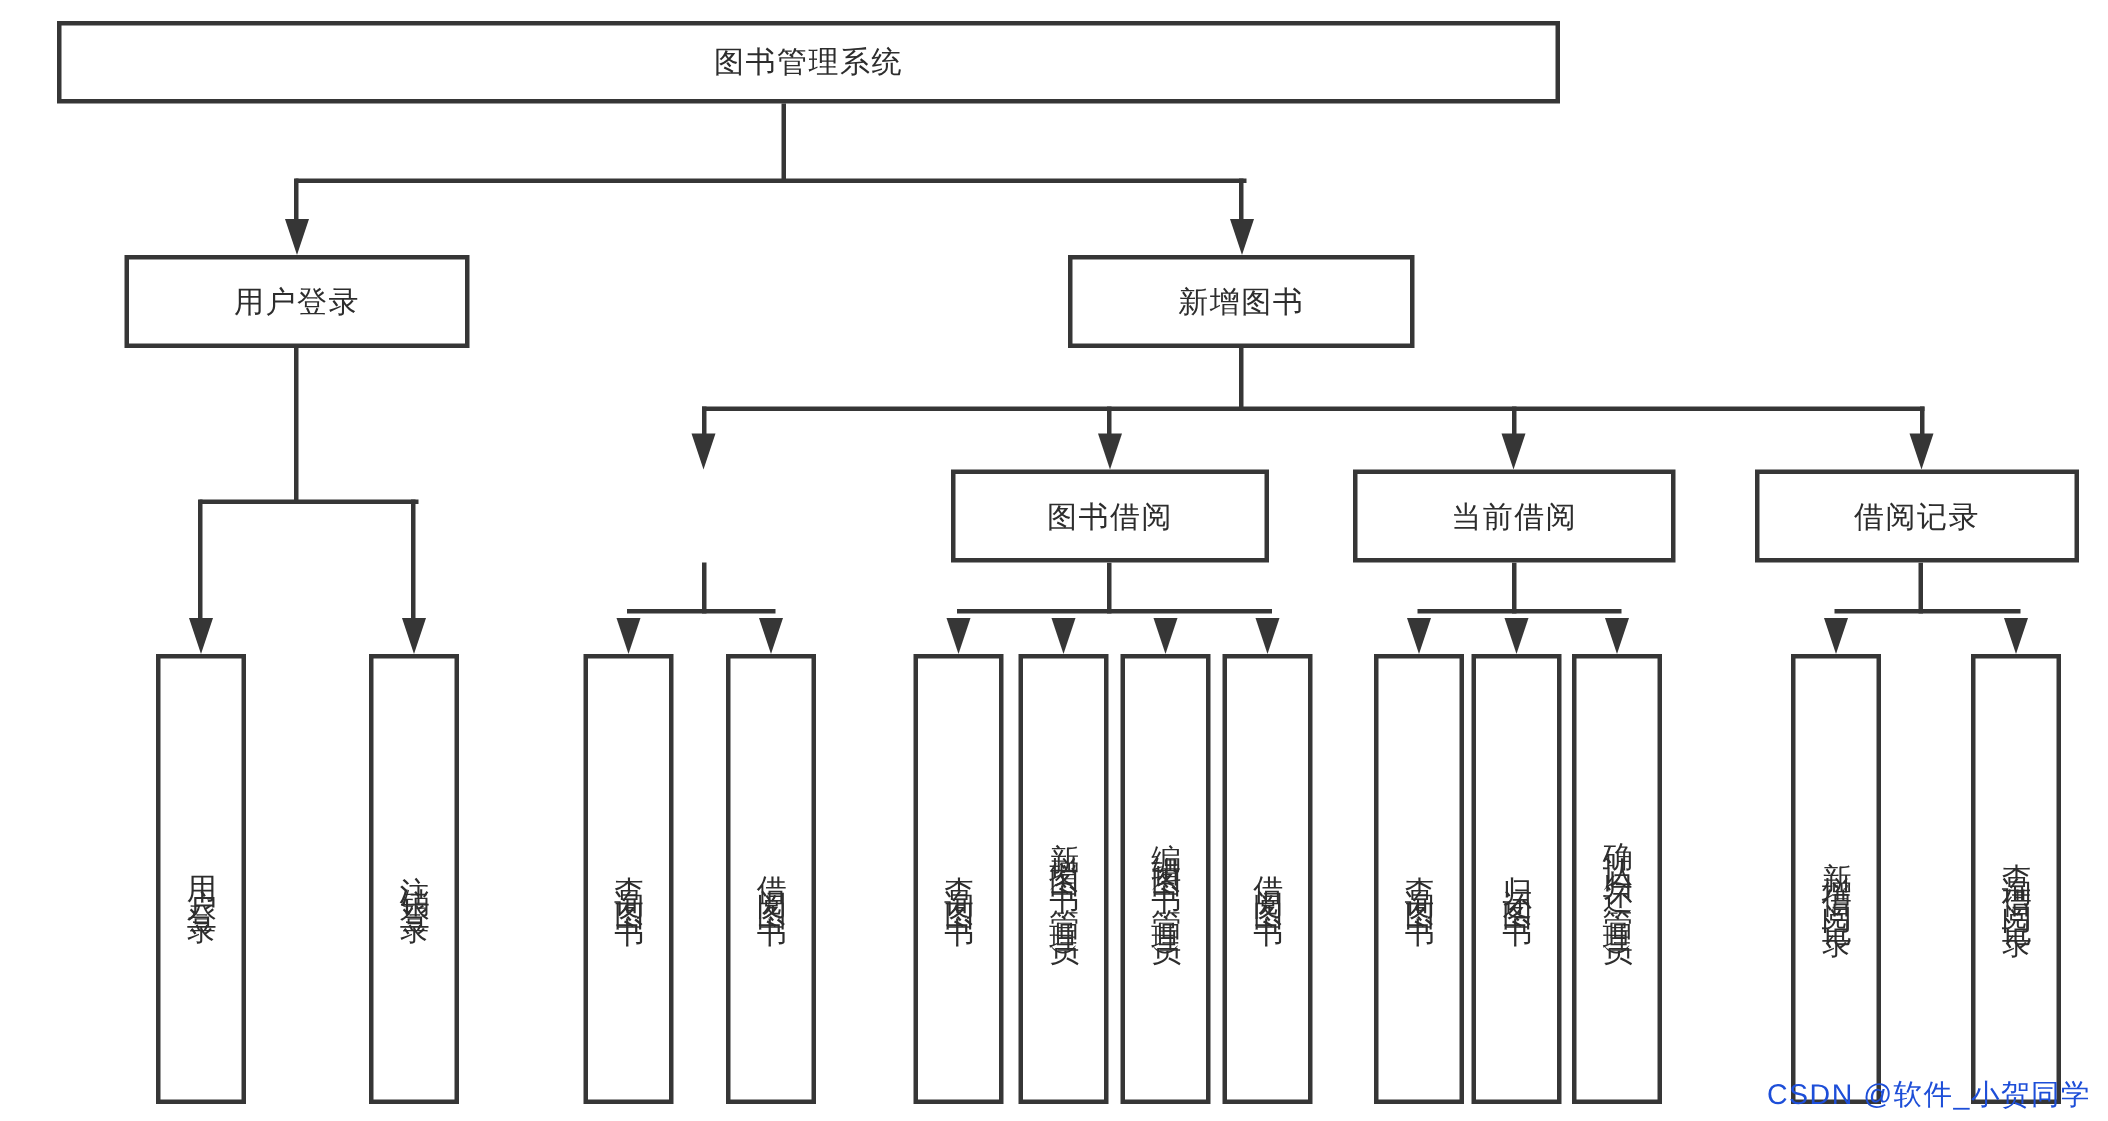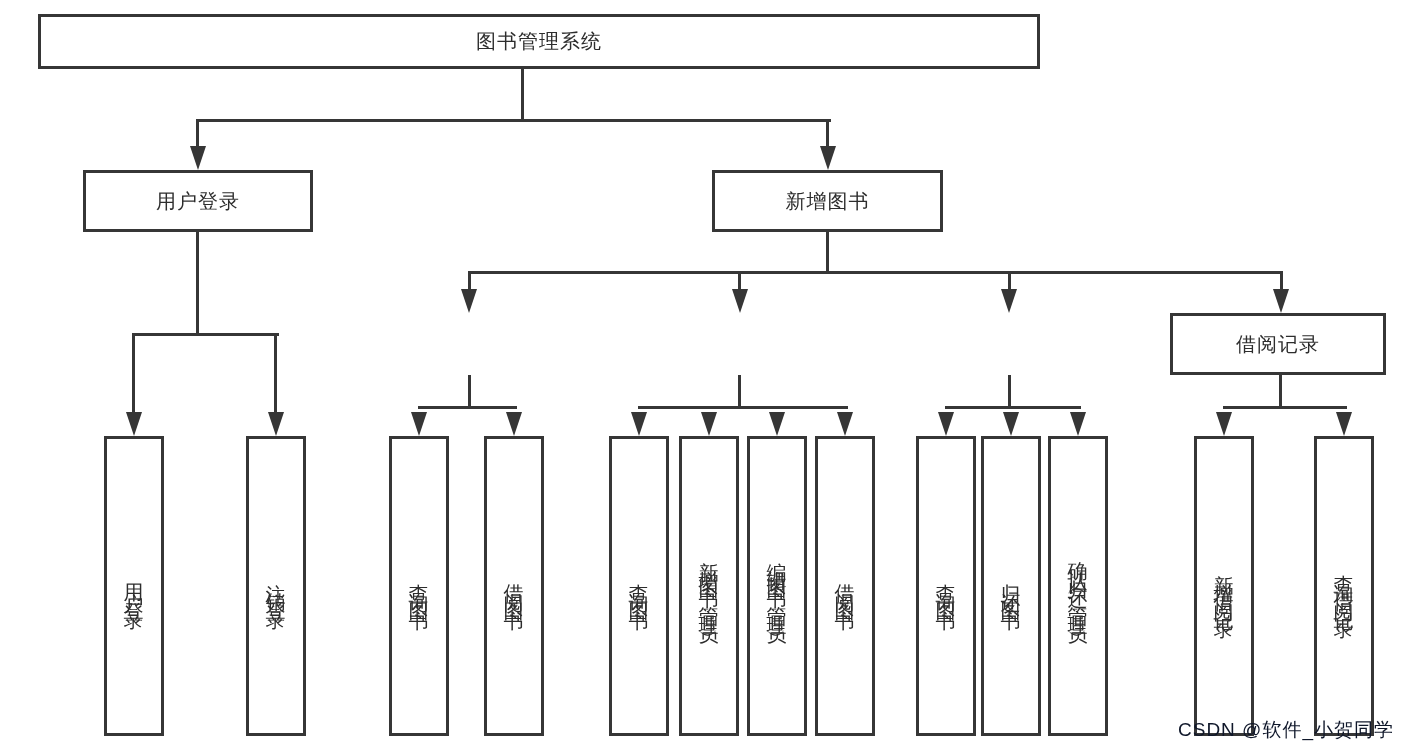--- a/index.html
+++ b/index.html
@@ -19,21 +19,21 @@
   }
   .vl{position:absolute;width:3px;background:#363636;z-index:1;}
   .hl{position:absolute;height:3px;background:#363636;z-index:1;}
   .ar{
     position:absolute;width:0;height:0;z-index:1;
     border-left:8px solid transparent;border-right:8px solid transparent;
     border-top:24px solid #363636;
   }
   #watermark{
     position:absolute;left:1178px;top:717px;z-index:3;
-    font-size:19px;color:#0f172a;letter-spacing:1px;white-space:nowrap;
+    font-size:19px;color:#1d4ed8;letter-spacing:1px;white-space:nowrap;
   }
 </style>
 </head>
 <body>
 
 <div id="stage">
 
   <div class="box" style="left:38px;top:14px;width:1002px;height:55px">图书管理系统</div>
 
   <div class="vl" style="left:521px;top:66px;height:56px"></div>
@@ -57,20 +57,22 @@
   <div class="hl" style="left:468px;top:271px;width:815px"></div>
   <div class="vl" style="left:468px;top:271px;height:22px"></div>
   <div class="vl" style="left:738px;top:271px;height:22px"></div>
   <div class="vl" style="left:1008px;top:271px;height:22px"></div>
   <div class="vl" style="left:1280px;top:271px;height:22px"></div>
   <div class="ar" style="left:461px;top:289px"></div>
   <div class="ar" style="left:732px;top:289px"></div>
   <div class="ar" style="left:1001px;top:289px"></div>
   <div class="ar" style="left:1273px;top:289px"></div>
 
+  <div class="box" style="left:634px;top:313px;width:212px;height:62px">图书借阅</div>
+  <div class="box" style="left:902px;top:313px;width:215px;height:62px">当前借阅</div>
   <div class="box" style="left:1170px;top:313px;width:216px;height:62px">借阅记录</div>
 
   <div class="vl" style="left:468px;top:375px;height:34px"></div>
   <div class="hl" style="left:418px;top:406px;width:99px"></div>
   <div class="ar" style="left:411px;top:412px"></div>
   <div class="ar" style="left:506px;top:412px"></div>
 
   <div class="vl" style="left:738px;top:375px;height:34px"></div>
   <div class="hl" style="left:638px;top:406px;width:210px"></div>
   <div class="ar" style="left:631px;top:412px"></div>

